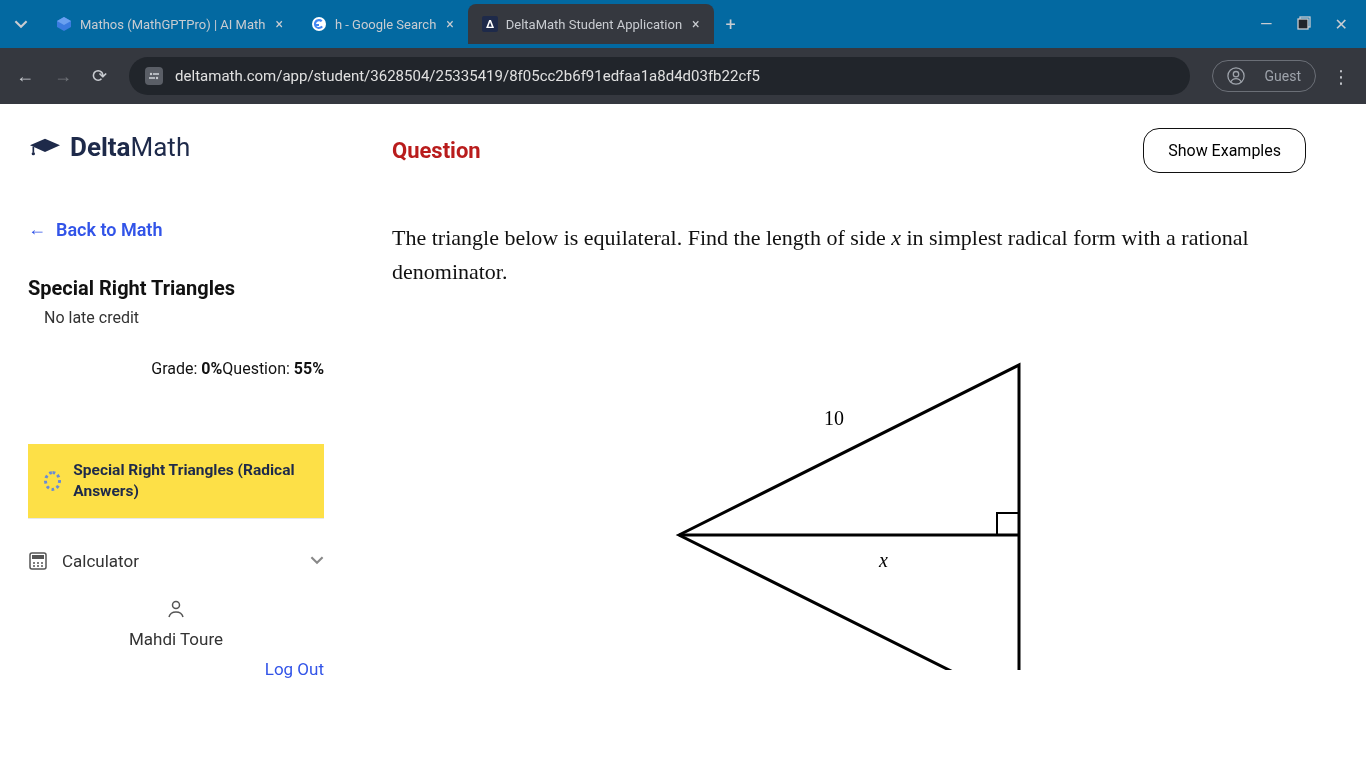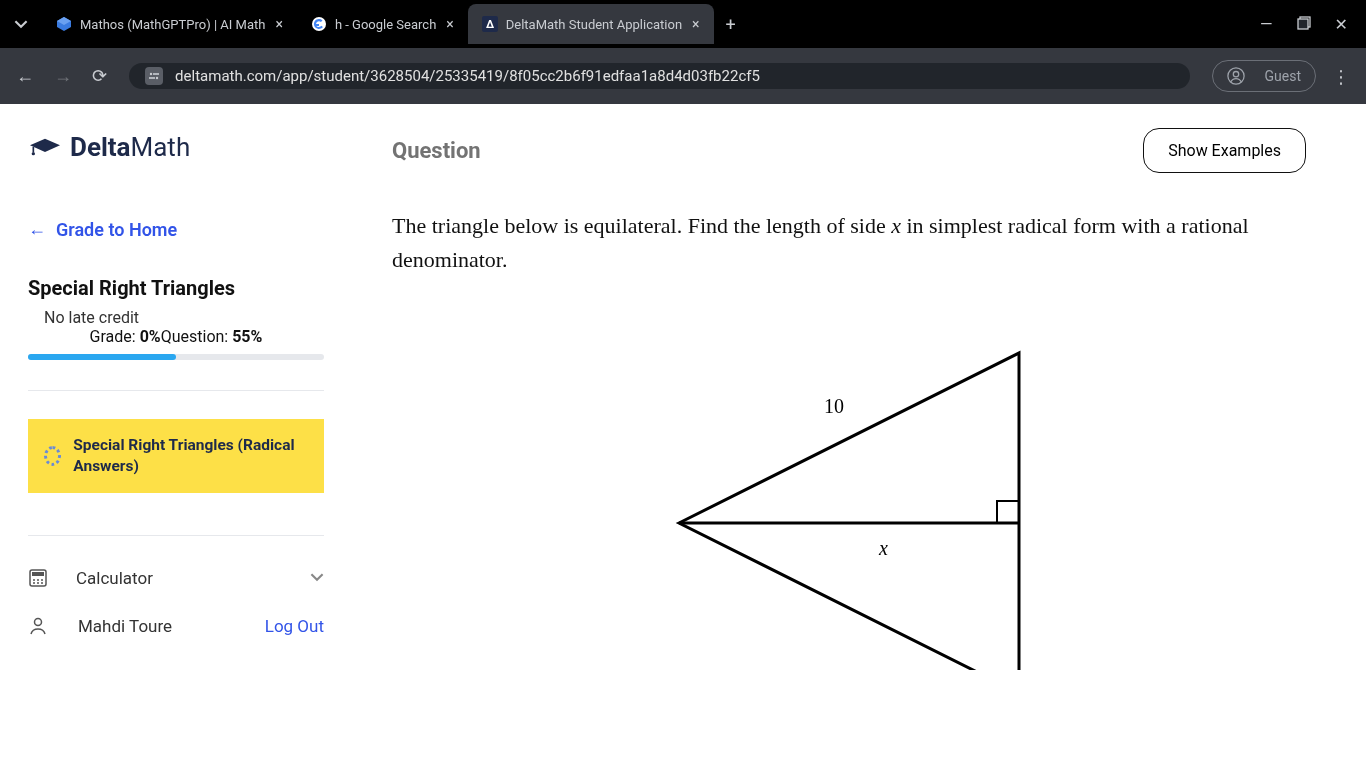--- a/index.html
+++ b/index.html
@@ -1,66 +1,66 @@
 <!DOCTYPE html>
 <html><head>
 <meta charset="utf-8">
 <style>
 * { margin:0; padding:0; box-sizing:border-box; }
 body { font-family: -apple-system, BlinkMacSystemFont, "Segoe UI", Roboto, sans-serif; background:#fff; width:1366px; height:768px; overflow:hidden; }
 
 
-.browser-chrome { background:#000000; height:48px; display:flex; align-items:center; color:#c9ccd1; }
+.browser-chrome { background:#0369a1; height:48px; display:flex; align-items:center; color:#c9ccd1; }
 .tab-dropdown { width:42px; display:flex; align-items:center; justify-content:center; height:100%; }
 .tabs { display:flex; align-items:center; height:100%; flex:1; }
 .tab { display:flex; align-items:center; padding:0 14px; height:40px; font-size:13px; color:#c9ccd1; min-width:0; border-top-left-radius:8px; border-top-right-radius:8px; }
 .tab.active { background:#35383f; }
 .tab .favicon { width:16px; height:16px; margin-right:8px; flex-shrink:0; }
 .tab .title { white-space:nowrap; overflow:hidden; text-overflow:ellipsis; max-width:190px; }
 .tab .close { margin-left:10px; font-size:14px; }
 .tab-add { padding:0 12px; font-size:18px; }
 .win-controls { display:flex; gap:24px; padding:0 18px; font-size:16px; }
 
 .toolbar { background:#35383f; height:56px; display:flex; align-items:center; padding:0 16px; color:#c9ccd1; }
 .nav-btns { display:flex; gap:20px; font-size:18px; }
-.url-bar { flex:1; display:flex; align-items:center; background:#21252b; border-radius:22px; height:26px; margin:0 22px 0 22px; padding:0 16px; font-size:15px; color:#e0e0e0; }
+.url-bar { flex:1; display:flex; align-items:center; background:#21252b; border-radius:22px; height:38px; margin:0 22px 0 22px; padding:0 16px; font-size:15px; color:#e0e0e0; }
 .site-icon { width:18px; height:18px; margin-right:12px; display:flex; align-items:center; justify-content:center; font-size:11px; background:#5a5e66; border-radius:4px; padding:1px 2px; }
 .guest-pill { display:flex; align-items:center; gap:20px; border:1px solid #6b6f77; border-radius:18px; padding:6px 14px; font-size:14px; color:#9ea3ab; }
 .menu-dots { margin-left:16px; font-size:18px; }
 
 
 .page { display:flex; height:566px; }
 .sidebar { width:352px; padding:28px 28px 20px 28px; display:flex; flex-direction:column; border-right:0; }
 .logo { display:flex; align-items:center; gap:8px; font-size:26px; color:#1e2a4a; font-weight:400; }
 .logo b { font-weight:700; }
 .logo-cap { width:34px; height:20px; }
 .back-link { display:flex; align-items:center; gap:10px; color:#3254e8; font-weight:600; font-size:18px; margin-top:56px; }
 .assign-title { font-size:20px; font-weight:700; color:#111; margin-top:36px; }
 .late-credit { font-size:16px; color:#333; margin-top:8px;margin-left:16px; }
-.grade-row { display:flex; justify-content:center; font-size:16px; color:#111; }
+.grade-row { display:flex; justify-content:flex-end; font-size:16px; color:#111; margin-top:32px; }
 .progress-track { height:6px; background:#e6e8ec; border-radius:3px; margin-top:8px; position:relative; }
 .progress-fill { height:100%; background:#2aa7f0; border-radius:3px; width:50%; }
 
 .divider { height:1px; background:#e6e8ec; margin-top:30px; }
 .problem-card { background:#fde047; border-radius:0; padding:16px 16px; display:flex; align-items:center; gap:12px; margin-top:28px; }
 .spinner { width:20px; height:20px; border:3px dotted #6a8bd6; border-radius:50%; }
 .problem-title { font-size:15.5px; font-weight:700; color:#1e2a4a; line-height:1.35; }
 
 .bottom { margin-top:auto; }
 .divider2 { height:1px; background:#e6e8ec; margin-bottom:18px; }
-.calc-row { display:flex; align-items:center; gap:28px; font-size:17px; color:#333; padding:14px 0; }
+.calc-row { display:flex; align-items:center; gap:14px; font-size:17px; color:#333; padding:14px 0; }
 .calc-row .chev { margin-left:auto; color:#888; }
-.user-row { display:flex; align-items:center; gap:30px; font-size:17px; color:#333; padding:14px 0; }
+.user-row { display:flex; align-items:center; gap:10px; font-size:17px; color:#333; padding:14px 0;flex-direction:column; }
 .logout { margin-left:auto; color:#3254e8; }
 
 .main { flex:1; padding:24px 60px 20px 40px; overflow:hidden; }
 .question-head { display:flex; align-items:center; justify-content:space-between; }
-.question-label { font-size:22px; font-weight:700; color:#737373; }
+.question-label { font-size:22px; font-weight:700; color:#b91c1c; }
 .examples-btn { border:1.5px solid #111; background:#fff; border-radius:16px; padding:12px 24px; font-size:16px; font-family:inherit; cursor:pointer; }
-.question-text { font-size:22px; font-family:Georgia, "Times New Roman", serif; color:#111; margin-top:36px; line-height:1.55; }
+.question-text { font-size:22px; font-family:Georgia, "Times New Roman", serif; color:#111; margin-top:48px; line-height:1.55; }
 .question-text .mathit { font-style:italic; }
 .figure-wrap { display:flex; justify-content:center; margin-top:46px; }
 
 svg.tri text { font-family:Georgia, "Times New Roman", serif; }
 </style>
 </head>
 <body>
 
 <div class="browser-chrome">
   <div class="tab-dropdown">
@@ -145,21 +145,21 @@
       <svg class="logo-cap" viewBox="0 0 40 24">
         <polygon points="20,2 38,10 20,18 2,10" fill="#1e2a4a"></polygon>
         <path d="M6 12 v6" stroke="#1e2a4a" stroke-width="2"></path>
         <circle cx="6" cy="20" r="2" fill="#1e2a4a"></circle>
       </svg>
       <span><b>Delta</b><span>Math</span></span>
     </div>
 
     <div class="back-link">
       <span>←</span>
-      <span>Grade to Home</span>
+      <span>Back to Math</span>
     </div>
 
     <div class="assign-title">Special Right Triangles</div>
     <div class="late-credit">No late credit</div>
 
     <div class="grade-row">
       <span><span>Grade: </span><b>0%</b></span>
       <span><span>Question: </span><b>55%</b></span>
     </div>
     <div class="progress-track">

